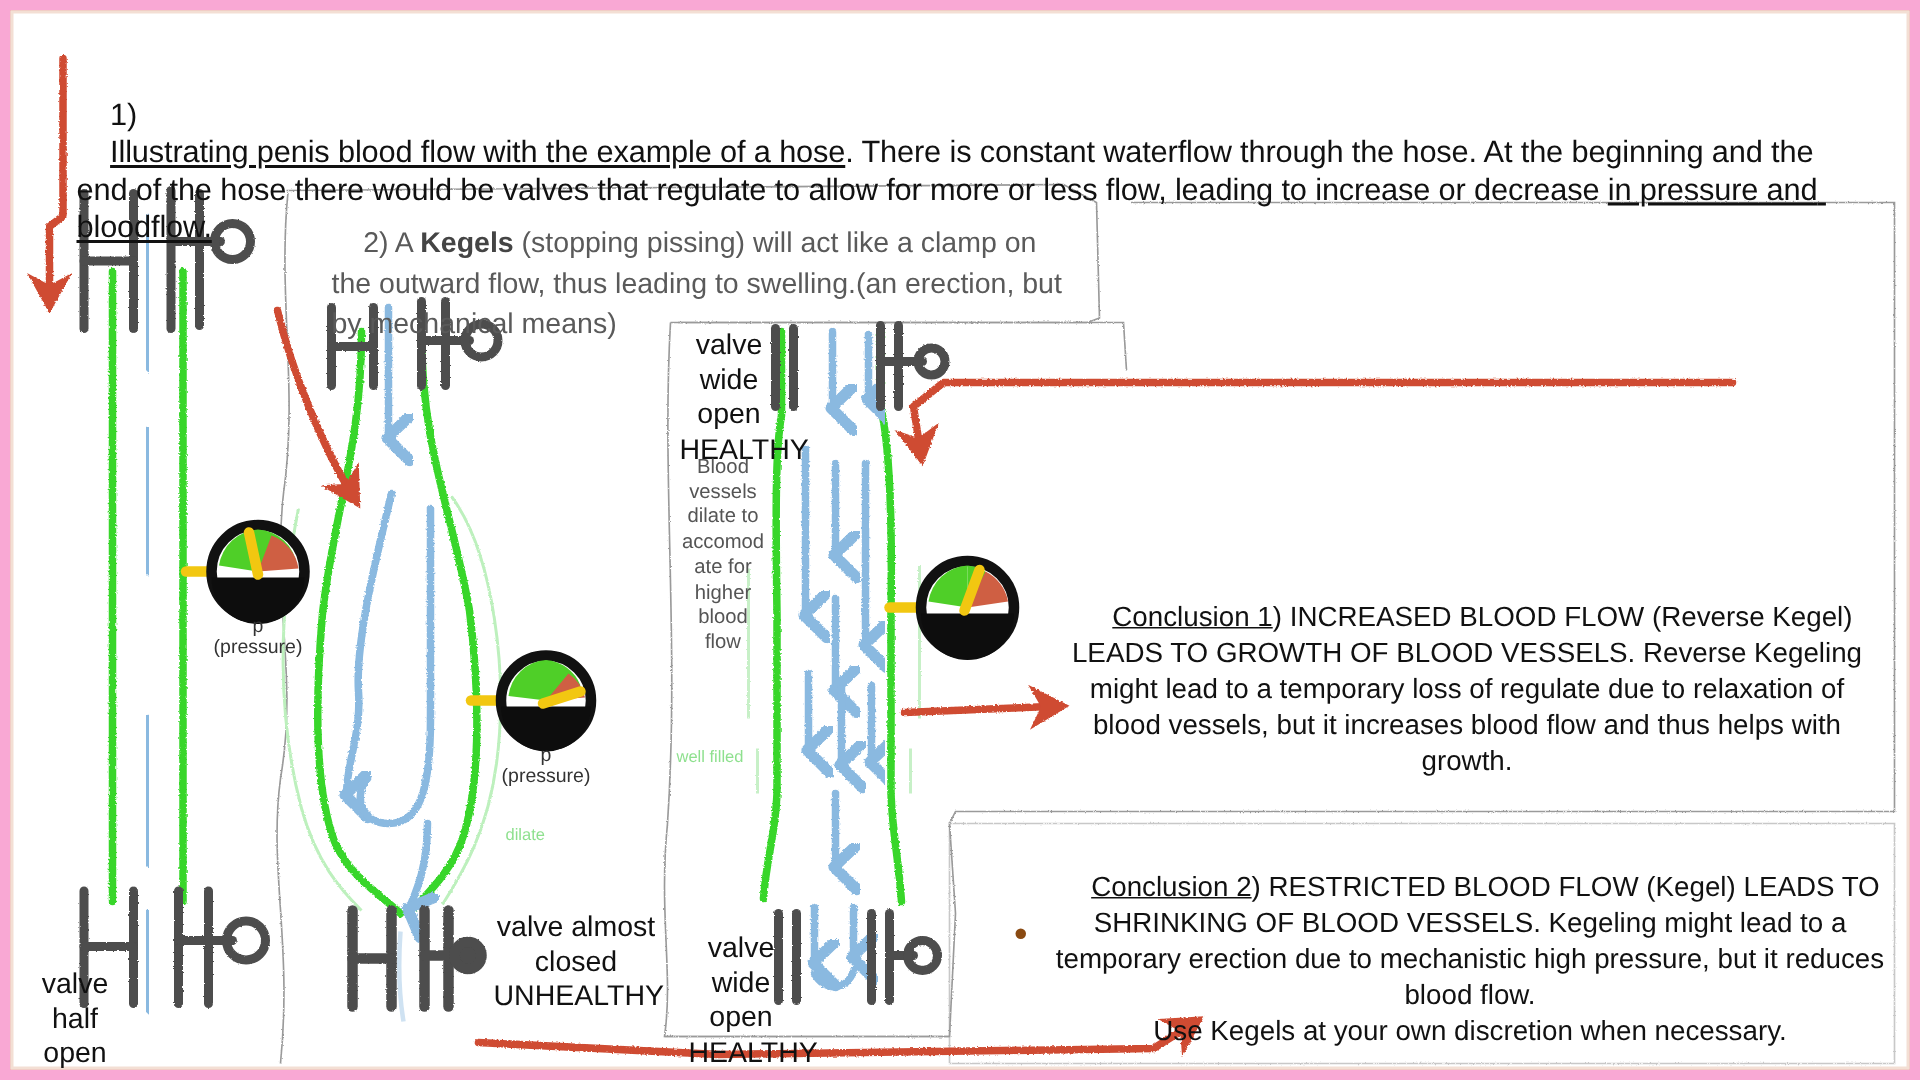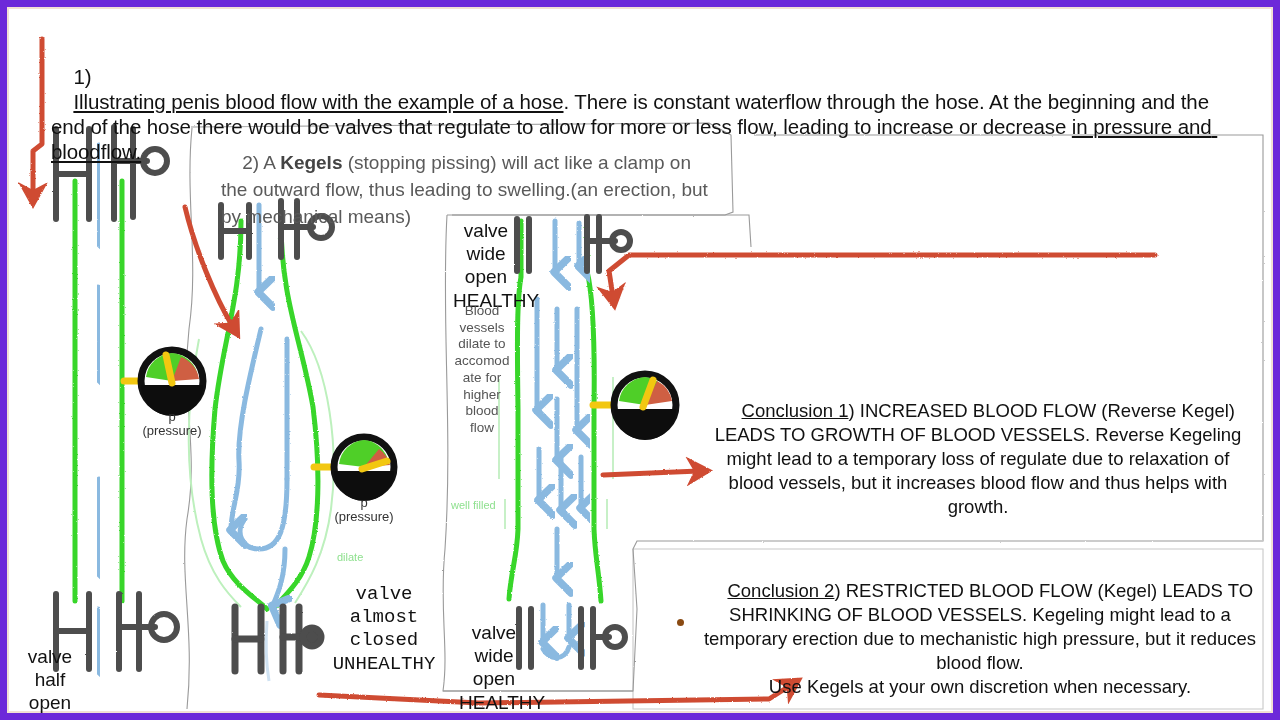--- a/index.html
+++ b/index.html
@@ -1,20 +1,20 @@
 <!DOCTYPE html>
 <html><head>
 <meta charset="utf-8">
 <title>Penis Blood Flow Hose Analogy Diagram</title>
 <style>
   html,body{margin:0;padding:0;background:#fff;}
   body{width:1280px;height:720px;overflow:hidden;
        font-family:"Liberation Sans","DejaVu Sans",sans-serif;}
   #canvas{position:relative;width:1280px;height:720px;
-          box-sizing:border-box;border:7px solid #6d28d9;background:#c2410c;}
+          box-sizing:border-box;border:7px solid #f9a8d4;background:#c2410c;}
   #inner{position:absolute;inset:0;border:2px solid #f3dfd4;background:#ffffff;}
   svg.layer{position:absolute;left:0;top:0;width:1280px;height:720px;
             pointer-events:none;}
   .txt{position:absolute;color:#1a1a1a;line-height:1.22;white-space:pre-wrap;}
   .hdr{font-size:20.5px;color:#111;letter-spacing:-0.1px;}
   .hdr u{text-decoration:underline;}
   .boxtxt{font-size:19px;color:#5a5a5a;line-height:1.42;}
   .boxtxt b{color:#444;font-weight:bold;}
   .concl{font-size:18.5px;color:#111;line-height:1.30;text-align:center;}
   .concl u{text-decoration:underline;}
@@ -235,21 +235,21 @@
 
   <div class="txt gauge-cap" style="left:140px;top:400px;width:46px;">p</div>
   <div class="txt gauge-cap" style="left:120px;top:414px;width:86px;">(pressure)</div>
   <div class="txt lbl" style="left:8px;top:636px;width:66px;">valve
 half
 open</div>
 
   <div class="txt gauge-cap" style="left:332px;top:486px;width:46px;">p</div>
   <div class="txt gauge-cap" style="left:312px;top:500px;width:86px;">(pressure)</div>
   <div class="txt ganno" style="left:328px;top:542px;width:80px;">dilate</div>
-  <div class="txt lbl" style="left:320px;top:574px;width:110px;font-family:Liberation Mono, monospace;">valve almost
+  <div class="txt lbl" style="left:320px;top:598px;width:110px;">valve almost
 closed
 UNHEALTHY</div>
 
   <div class="txt lbl" style="left:444px;top:210px;width:66px;">valve
 wide
 open
 HEALTHY</div>
   <div class="txt lblsm" style="left:442px;top:294px;width:62px;">Blood
 vessels
 dilate to

